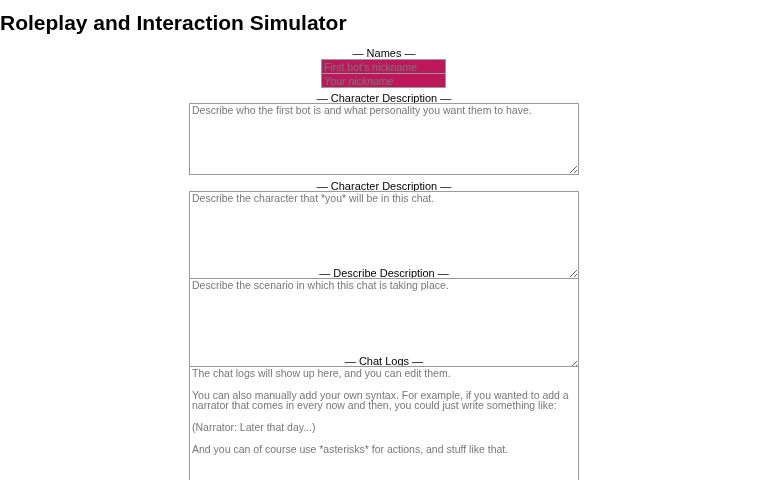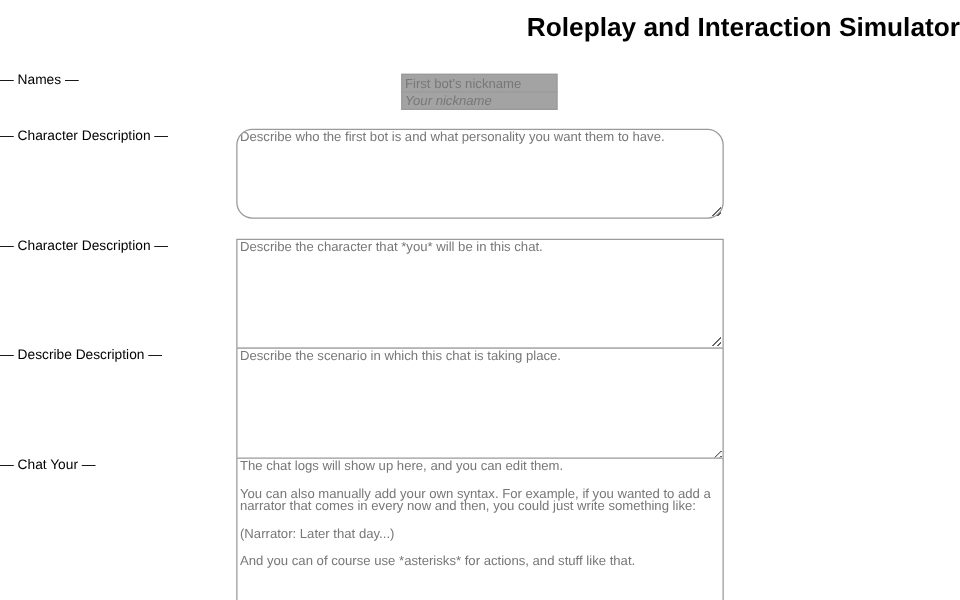--- a/index.html
+++ b/index.html
@@ -3,31 +3,31 @@
 <meta charset="utf-8">
 <style>
   html, body { margin: 0; padding: 0; background: #ffffff; }
   body {
     width: 768px; height: 480px; overflow: hidden;
     font-family: "Liberation Sans", sans-serif; color: #000;
   }
   .page { position: relative; width: 768px; }
   h1 {
     margin: 0; position: absolute; top: 11px; left: 0; width: 768px;
-    text-align: right; font-size: 21px; font-weight: bold; line-height: 24px;
+    text-align: left; font-size: 21px; font-weight: bold; line-height: 24px;
   }
   .label {
-    position: absolute; left: 0; width: 768px; 
-    font-size: 11px; line-height: 12px; margin-top: 11px;
+    position: absolute; left: 0; width: 768px; text-align: center;
+    font-size: 11px; line-height: 12px;
   }
   input.nick {
     position: absolute; left: 321px; width: 125px; height: 15px;
     box-sizing: border-box; border: 1px solid #9a9a9a; padding: 0 2px;
     font-family: "Liberation Sans", sans-serif; font-size: 10.5px; color: #000;
-    background: #a3a3a3; outline: none;
+    background: #be185d; outline: none;
   }
   input.nick::placeholder { color: #777; }
   textarea {
     position: absolute; left: 189px; width: 390px; box-sizing: border-box;
     border: 1px solid #9a9a9a; padding: 1px 2px; margin: 0;
     font-family: "Liberation Sans", sans-serif; font-size: 10.5px; line-height: 10.8px;
     color: #000; background: #fff; outline: none; resize: vertical;
   }
   textarea::placeholder { color: #777; }
 </style>
@@ -35,29 +35,29 @@
 <body>
 
 <div class="page">
   <h1>Roleplay and Interaction Simulator</h1>
 
   <div class="label" style="top:47px;">— Names —</div>
   <input class="nick" style="top: 59px;" type="text" placeholder="First bot's nickname">
   <input class="nick" style="top: 73px; font-style: italic;" type="text" placeholder="Your nickname">
 
   <div class="label" style="top:92px;">— Character Description —</div>
-  <textarea style="top: 103px; height: 72px; border-radius: 13px;" placeholder="Describe who the first bot is and what personality you want them to have."></textarea>
+  <textarea style="top: 103px; height: 72px;" placeholder="Describe who the first bot is and what personality you want them to have."></textarea>
 
   <div class="label" style="top:180px;">— Character Description —</div>
   <textarea style="top: 191px; height: 88px;" placeholder="Describe the character that *you* will be in this chat."></textarea>
 
   <div class="label" style="top:267px;">— Describe Description —</div>
   <textarea style="top: 278px; height: 92px;" placeholder="Describe the scenario in which this chat is taking place."></textarea>
 
-  <div class="label" style="top:355px;">— Chat Your —</div>
+  <div class="label" style="top:355px;">— Chat Logs —</div>
   <textarea style="top: 366px; height: 140px;" placeholder="The chat logs will show up here, and you can edit them.
 
 You can also manually add your own syntax. For example, if you wanted to add a narrator that comes in every now and then, you could just write something like:
 
 (Narrator: Later that day...)
 
 And you can of course use *asterisks* for actions, and stuff like that."></textarea>
 </div>
 
 </body></html>

